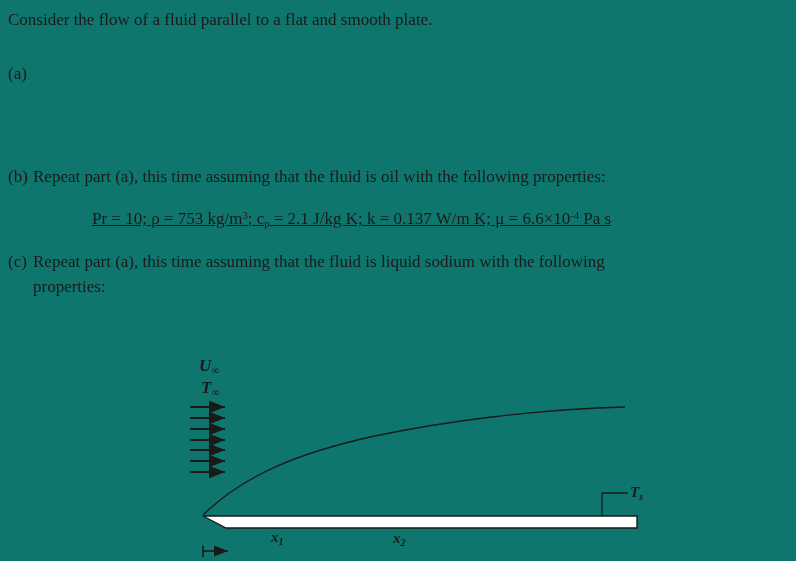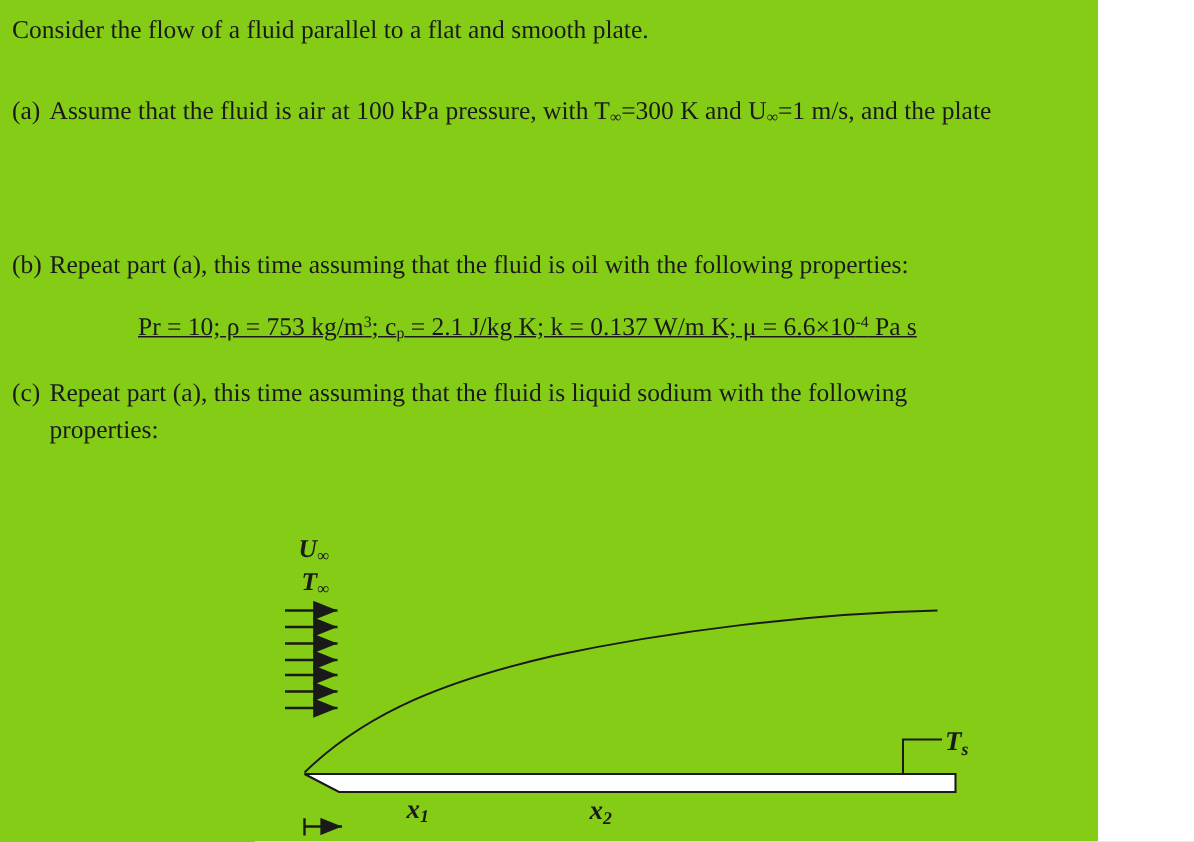--- a/index.html
+++ b/index.html
@@ -1,50 +1,49 @@
 <!DOCTYPE html>
 <html><head>
 <meta charset="utf-8">
 <style>
   html,body{margin:0;padding:0;background:#ffffff;}
   .page{
     position:relative;
-    width:732px;height:561px;
-    background:#84cc16;
+    width:796px;height:561px;
+    background:#0f766e;
     overflow:hidden;
     font-family:"Liberation Serif","DejaVu Serif",serif;
     color:#1a1a1a;
     font-size:17px;
   }
   .abs{position:absolute;white-space:nowrap;}
   .part{position:absolute;left:33px;}
   .pline{height:25px;line-height:25px;white-space:nowrap;}
   .marker{position:absolute;left:-25px;top:0;height:25px;line-height:25px;}
   .props{position:absolute;white-space:nowrap;height:25px;line-height:25px;}
   .sb{font-size:0.62em;vertical-align:-0.22em;}
   .sp{font-size:0.62em;vertical-align:0.5em;}
   .flabel{
     position:absolute;white-space:nowrap;
     font-weight:bold;font-style:italic;
-    font-size:18px;line-height:1;
+    font-size:15px;line-height:1;
   }
   .flabel.big{font-size:17px;}
   .fsub{font-size:0.66em;vertical-align:-0.28em;}
   .fig-svg{position:absolute;left:0;top:355px;width:796px;height:206px;}
 </style>
 </head>
 <body>
 
 <div class="page">
 
   <div class="abs" style="left:8px;top:10px;"><span>Consider the flow of a fluid parallel to a flat and smooth plate.</span></div>
 
   <div class="part" style="top:61px;">
     <span class="marker">(a)</span>
-    <div class="pline"><span>Assume that the fluid is air at 100 kPa pressure, with T</span><span class="sb">∞</span><span>=300 K and U</span><span class="sb">∞</span><span>=1 m/s, and the plate</span></div>
   </div>
 
   <div class="part" style="top:164px;">
     <span class="marker">(b)</span>
     <div class="pline"><span>Repeat part (a), this time assuming that the fluid is oil with the following properties:</span></div>
   </div>
   <div class="props" style="left:92px;top:203px;text-decoration:underline;"><span>Pr = 10; ρ = 753 kg/m</span><span class="sp">3</span><span>; c</span><span class="sb">p</span><span> = 2.1 J/kg K; k = 0.137 W/m K; μ = 6.6×10</span><span class="sp">-4</span><span> Pa s</span></div>
 
   <div class="part" style="top:249px;">
     <span class="marker">(c)</span>

